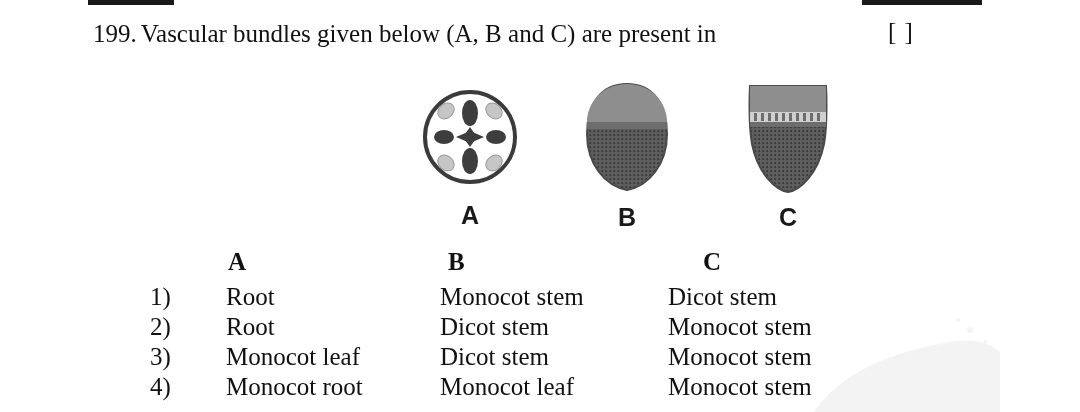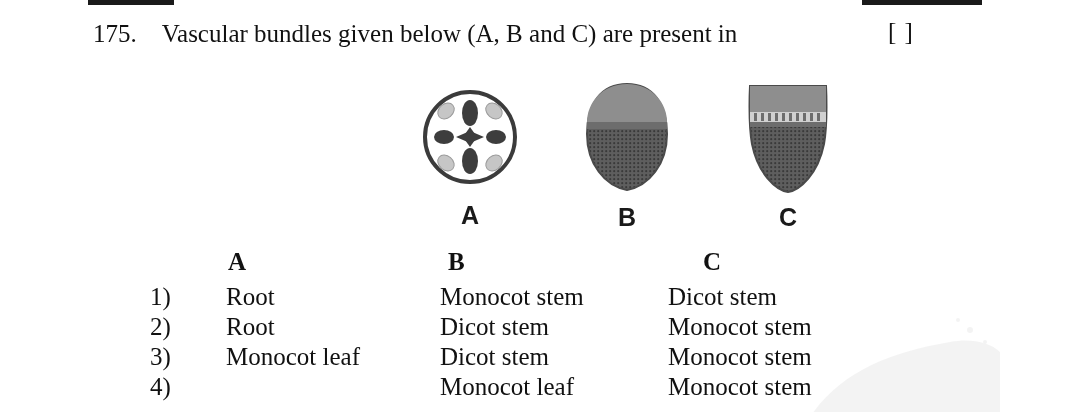--- a/index.html
+++ b/index.html
@@ -44,21 +44,21 @@
     align-items: baseline;
   }
   .q-number {
     font-size: 25px;
     line-height: 1.1;
     white-space: nowrap;
   }
   .q-text {
     font-size: 25px;
     line-height: 1.1;
-    margin-left: 25px;
+    margin-left: 4px;
     white-space: nowrap;
   }
   .q-bracket {
     position: absolute;
     left: 888px;
     top: 18px;
     font-size: 25px;
     letter-spacing: 1px;
   }
 
@@ -127,21 +127,21 @@
     pointer-events: none;
   }
 </style>
 </head>
 <body>
 
 <div class="top-rule-left"></div>
 <div class="top-rule-right"></div>
 
 <div class="question-row">
-  <span class="q-number">175.</span>
+  <span class="q-number">199.</span>
   <span class="q-text">Vascular bundles given below (A, B and C) are present in</span>
 </div>
 <div class="q-bracket">[      ]</div>
 
 <div class="figures">
 
   <div class="fig fig-a">
     <svg width="100" height="110" viewBox="0 0 100 110">
       <circle cx="50" cy="52" r="45" fill="#ffffff" stroke="#3b3b3b" stroke-width="4"></circle>
 
@@ -227,20 +227,21 @@
     <span class="opt-c">Monocot stem</span>
   </div>
   <div class="opt-row">
     <span class="opt-num">3)</span>
     <span class="opt-a">Monocot leaf</span>
     <span class="opt-b">Dicot stem</span>
     <span class="opt-c">Monocot stem</span>
   </div>
   <div class="opt-row">
     <span class="opt-num">4)</span>
+    <span class="opt-a">Monocot root</span>
     <span class="opt-b">Monocot leaf</span>
     <span class="opt-c">Monocot stem</span>
   </div>
 </div>
 
 <svg class="watermark" viewBox="0 0 210 110">
   <path d="M10 105 C40 60 90 40 150 30 C170 26 190 30 200 40 L200 110 L10 110 Z" fill="#b8b8b8"></path>
   <circle cx="170" cy="18" r="3" fill="#b8b8b8"></circle>
   <circle cx="185" cy="30" r="2" fill="#b8b8b8"></circle>
   <circle cx="158" cy="8" r="2" fill="#b8b8b8"></circle>

